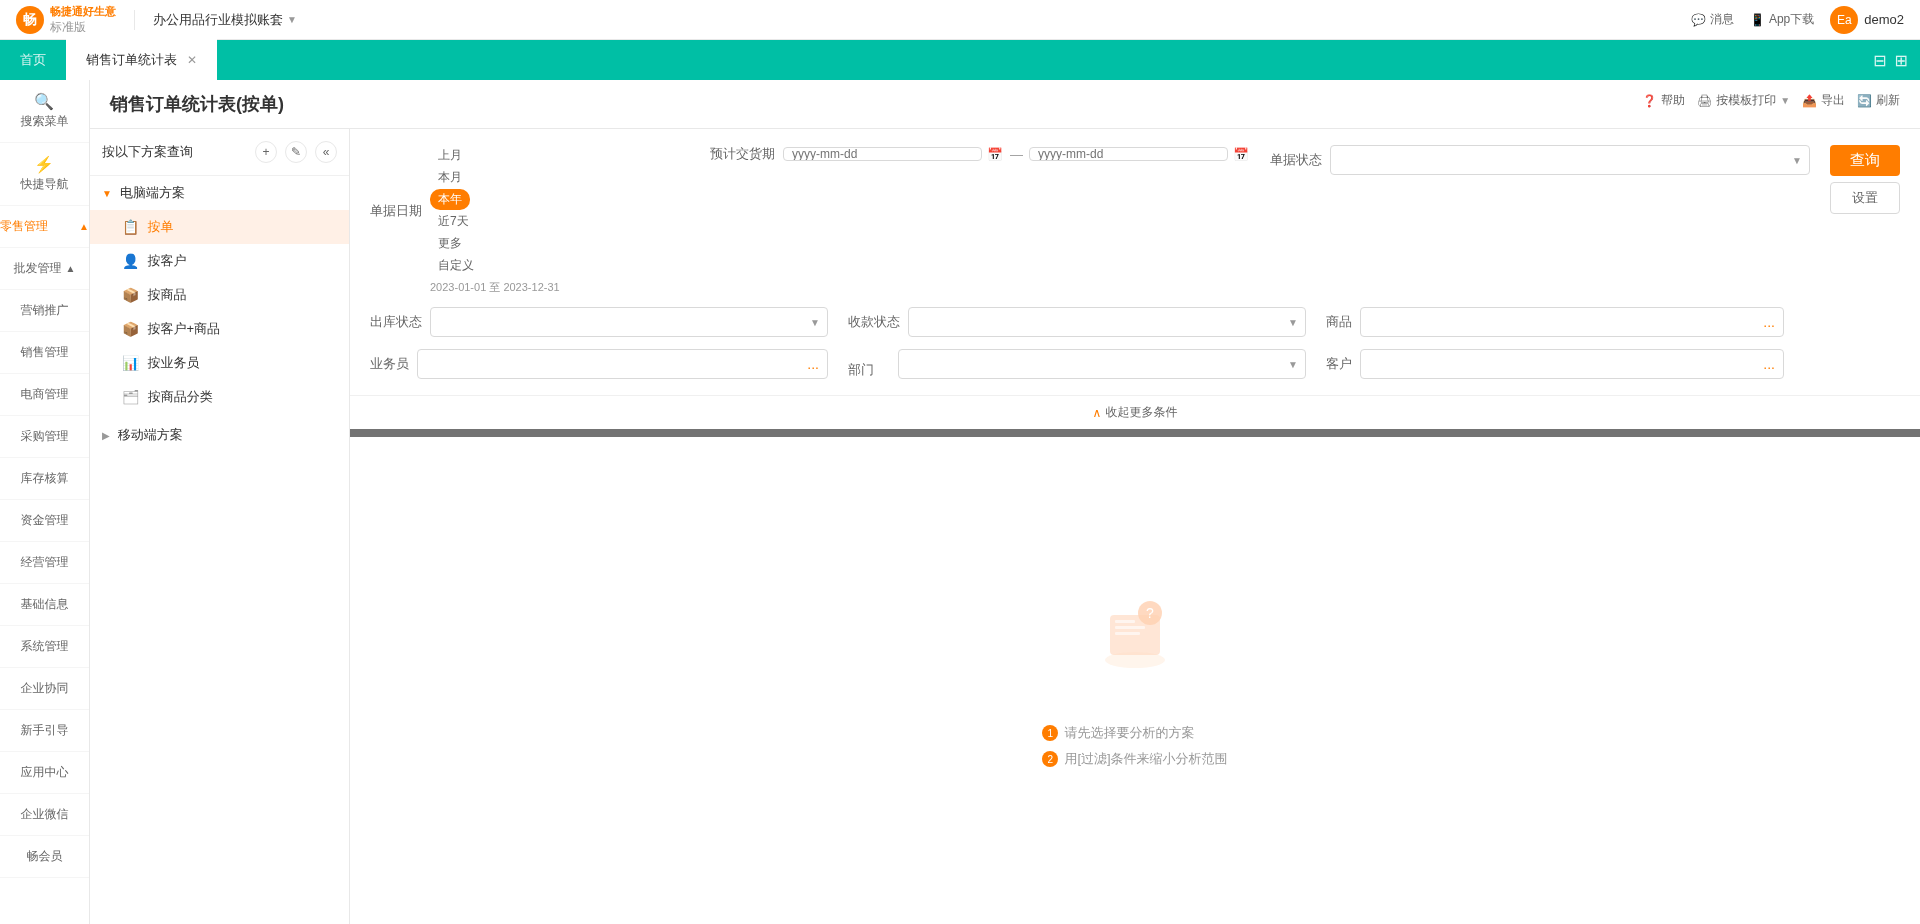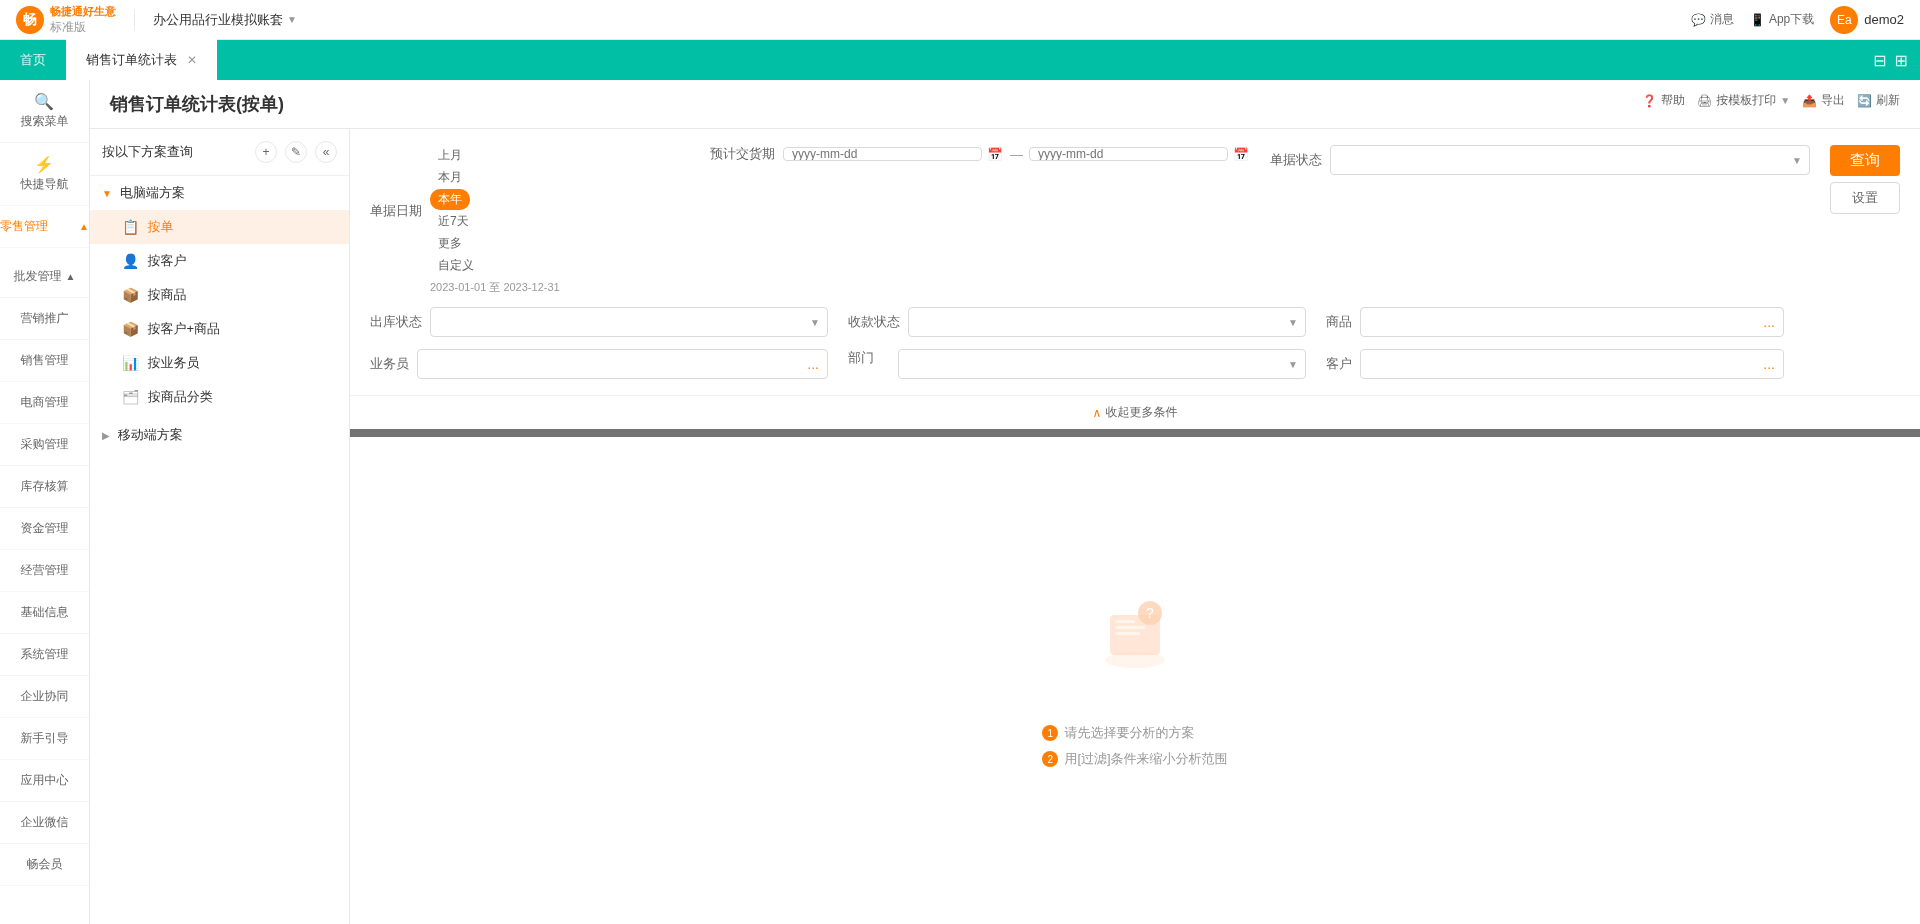--- a/index.html
+++ b/index.html
@@ -152,21 +152,21 @@
       <div class="s-icon">⚡</div>
       <div class="s-label">快捷导航</div>
     </div>
     <div class="sidebar-item">
       <div class="s-label" style="font-size:12px;color:#ff7d00;display:flex;align-items:center;justify-content:space-between;gap:2px;">
         <span>零售管理</span>
         <span style="font-size:10px;">▲</span>
       </div>
     </div>
     <div class="sidebar-item">
-      <div class="s-label" style="font-size:12px;display:flex;align-items:center;justify-content:center;gap:4px;margin-top:8px;">
+      <div class="s-label" style="font-size:12px;display:flex;align-items:center;justify-content:center;gap:4px;">
         <span>批发管理</span>
         <span style="font-size:10px;">▲</span>
       </div>
     </div>
     <div class="sidebar-item">
       <div class="s-label">营销推广</div>
     </div>
     <div class="sidebar-item">
       <div class="s-label">销售管理</div>
     </div>
@@ -369,21 +369,21 @@
 
           <div style="display:flex;align-items:center;gap:20px;margin-top:12px;">
 
             <div style="display:flex;align-items:center;gap:8px;flex:1;">
               <span style="color:#666;font-size:13px;white-space:nowrap;">业务员</span>
               <div style="flex:1;display:flex;align-items:center;justify-content:flex-end;border:1px solid #d9d9d9;border-radius:4px;height:30px;padding:0 8px;cursor:pointer;">
                 <span style="color:#ff7d00;font-size:14px;">...</span>
               </div>
             </div>
 
-            <div style="display:flex;align-items:flex-start;gap:24px;flex:1;">
+            <div style="display:flex;align-items:flex-end;gap:24px;flex:1;">
               <span style="color:#666;font-size:13px;white-space:nowrap;">部门</span>
               <div class="single-select-wrapper">
                 <select>
                   <option value=""></option>
                 </select>
                 <span class="select-arrow">▼</span>
               </div>
             </div>
 
             <div style="display:flex;align-items:center;gap:8px;flex:1;">

